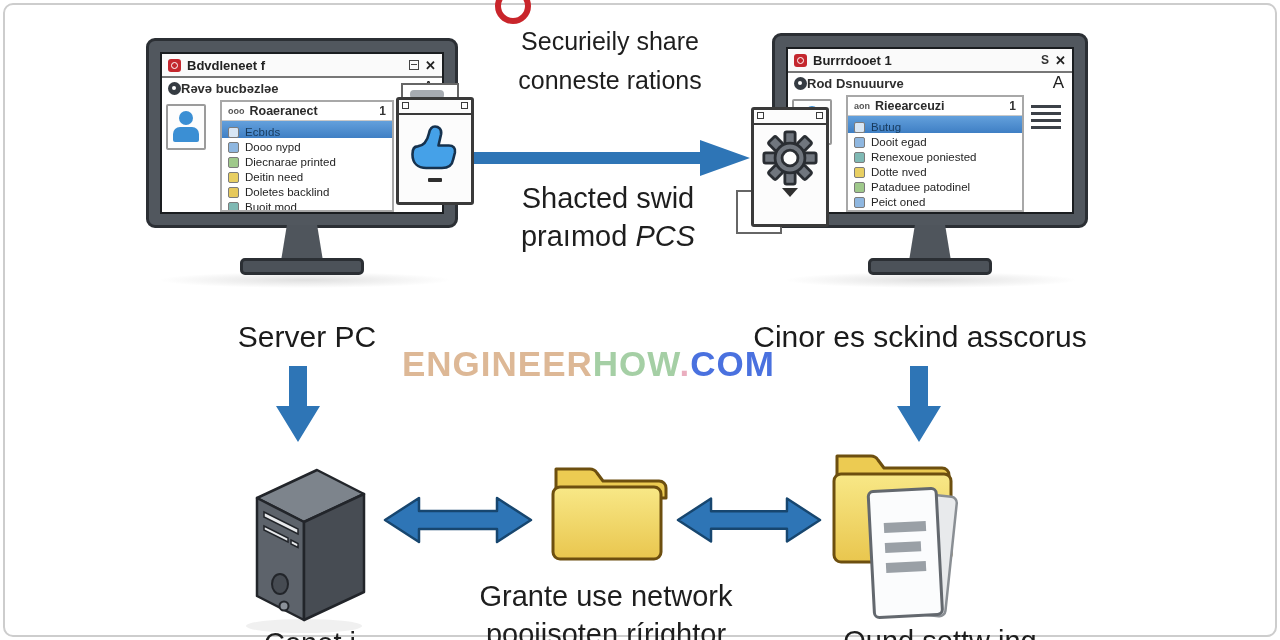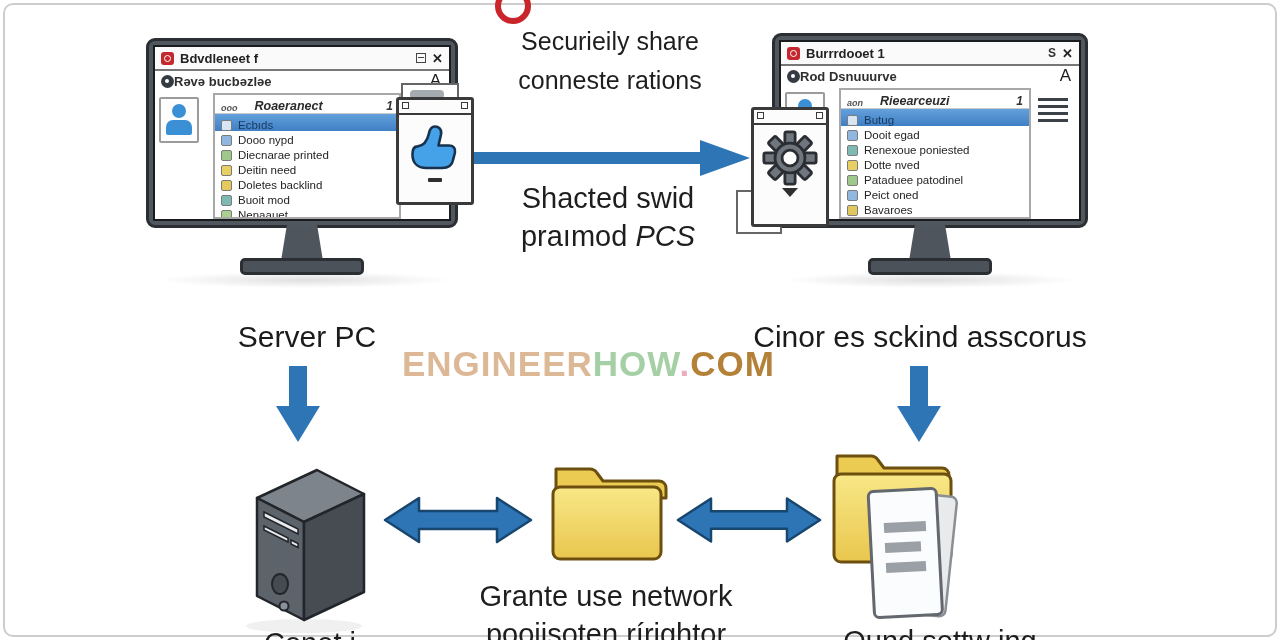--- a/index.html
+++ b/index.html
@@ -9,21 +9,21 @@
   .red-partial{position:absolute;left:495px;top:-12px;width:24px;height:24px;border:6px solid #c9252b;border-radius:50%;z-index:2;}
 
   .heading{position:absolute;left:438px;top:22px;width:344px;text-align:center;font-size:25px;line-height:39px;z-index:4;}
   .transfer-label{position:absolute;left:448px;top:179px;width:320px;text-align:center;font-size:29px;line-height:38px;z-index:4;}
   .italic{font-style:italic;}
 
   .icon-abs{position:absolute;z-index:8;}
 
   
   .monitor{position:absolute;z-index:10;}
-  .bezel{position:relative;background:#51575e;border:3px solid #2b2f34;border-radius:9px;padding:4px;box-sizing:border-box;}
+  .bezel{position:relative;background:#51575e;border:3px solid #2b2f34;border-radius:9px;padding:11px;box-sizing:border-box;}
   .screen{width:100%;height:100%;background:#fff;border:2px solid #1a1d20;box-sizing:border-box;position:relative;overflow:hidden;}
   .titlebar{height:22px;display:flex;align-items:center;gap:6px;padding:0 6px;border-bottom:2px solid #777;background:#fafafa;}
   .app-icon{width:13px;height:13px;border-radius:3px;background:#c4272e;position:relative;flex:0 0 auto;}
   .app-icon::after{content:"";position:absolute;left:3px;top:3px;width:5px;height:5px;border:1.5px solid #fff;border-radius:50%;}
   .win-title{font-size:13px;font-weight:bold;color:#222;white-space:nowrap;}
   .tb-spacer{flex:1;}
   .min-icon{width:10px;height:10px;border:1.5px solid #444;position:relative;box-sizing:border-box;}
   .min-icon::after{content:"";position:absolute;left:1px;right:1px;top:2.5px;height:1.5px;background:#444;}
   .min-text{font-size:12px;font-weight:bold;color:#333;}
   .close-glyph{font-size:13px;font-weight:bold;color:#222;}
@@ -32,21 +32,21 @@
   .rec-icon::after{content:"";position:absolute;left:4px;top:4px;width:4px;height:4px;background:#fff;border-radius:50%;}
   .toolbar-label{font-size:13px;font-weight:bold;color:#2e2e2e;white-space:nowrap;}
   .corner-letter{margin-left:auto;font-size:17px;color:#1d1d1d;padding-right:2px;}
   .win-content{display:flex;padding:2px 4px 0 4px;height:calc(100% - 44px);box-sizing:border-box;}
   .side-col{width:52px;flex:0 0 auto;padding-top:4px;}
   .person-box{width:40px;height:46px;border:2px solid #9b9b9b;background:#fdfdfd;border-radius:2px;position:relative;box-sizing:border-box;}
   .person-icon{position:absolute;left:50%;top:5px;transform:translateX(-50%);width:26px;}
   .person-icon .head{width:14px;height:14px;border-radius:50%;background:#3b8fd4;margin:0 auto;}
   .person-icon .torso{width:26px;height:15px;border-radius:7px 7px 2px 2px;background:#3b8fd4;margin-top:2px;}
   .list{flex:1;border:2px solid #a8a8a8;background:#fff;margin-left:2px;overflow:hidden;}
-  .list-header{height:18px;display:flex;align-items:flex-end;gap:17px;padding:0 6px;border-bottom:1px solid #c9c9c9;font-style:italic;}
+  .list-header{height:18px;display:flex;align-items:center;gap:5px;padding:0 6px;border-bottom:1px solid #c9c9c9;}
   .lh-prefix{font-size:9px;color:#555;font-weight:bold;}
   .lh-label{font-size:12.5px;font-weight:bold;color:#2b2b2b;white-space:nowrap;}
   .lh-count{margin-left:auto;font-size:12px;font-weight:bold;color:#333;}
   .lrow{height:15px;display:flex;align-items:flex-end;gap:6px;padding:0 6px;}
   .lrow.selected{background:linear-gradient(#63a0dc,#3f7fc4);height:17px;}
   .lrow.selected .row-label{color:#173a5c;}
   .row-icon{width:11px;height:11px;border:1px solid #7c7c7c;border-radius:2px;flex:0 0 auto;box-sizing:border-box;}
   .row-label{font-size:11.5px;color:#242424;white-space:nowrap;}
   .right-col{width:44px;flex:0 0 auto;padding-top:4px;display:flex;justify-content:center;}
   .hamburger{width:34px;padding-top:2px;}
@@ -66,21 +66,21 @@
   .popup-body{display:flex;flex-direction:column;align-items:center;}
   .popup-dash{width:14px;height:4px;background:#2f2f2f;border-radius:1px;margin-top:3px;}
   .chevron-down{width:0;height:0;border-left:8px solid transparent;border-right:8px solid transparent;border-top:9px solid #2f2f2f;margin-top:2px;}
   .fragment{position:absolute;background:#fff;border:2.5px solid #666;z-index:15;box-sizing:border-box;}
   .pill{background:#a6abb1;border-radius:4px;width:34px;height:9px;margin:5px 0 0 7px;}
 
   .caption{position:absolute;font-size:30px;text-align:center;z-index:30;color:#1b1b1b;}
   .watermark{position:absolute;left:402px;top:344px;width:372px;text-align:center;font-size:35px;font-weight:bold;
              letter-spacing:1px;opacity:.8;z-index:25;}
   .watermark span{text-shadow:1px 1px 0 rgba(255,255,255,.7);}
-  .wm-engineer{color:#d5a77d;}.wm-how{color:#8fc48f;}.wm-dot{color:#e59ab0;}.wm-com{color:#a16207;}
+  .wm-engineer{color:#d5a77d;}.wm-how{color:#8fc48f;}.wm-dot{color:#e59ab0;}.wm-com{color:#1d4ed8;}
 
   .bottom-text{position:absolute;text-align:center;font-size:29px;line-height:38px;z-index:30;}
 </style>
 </head>
 <body>
 
 <div class="frame"></div>
 <div class="red-partial"></div>
 
 <div class="heading">

